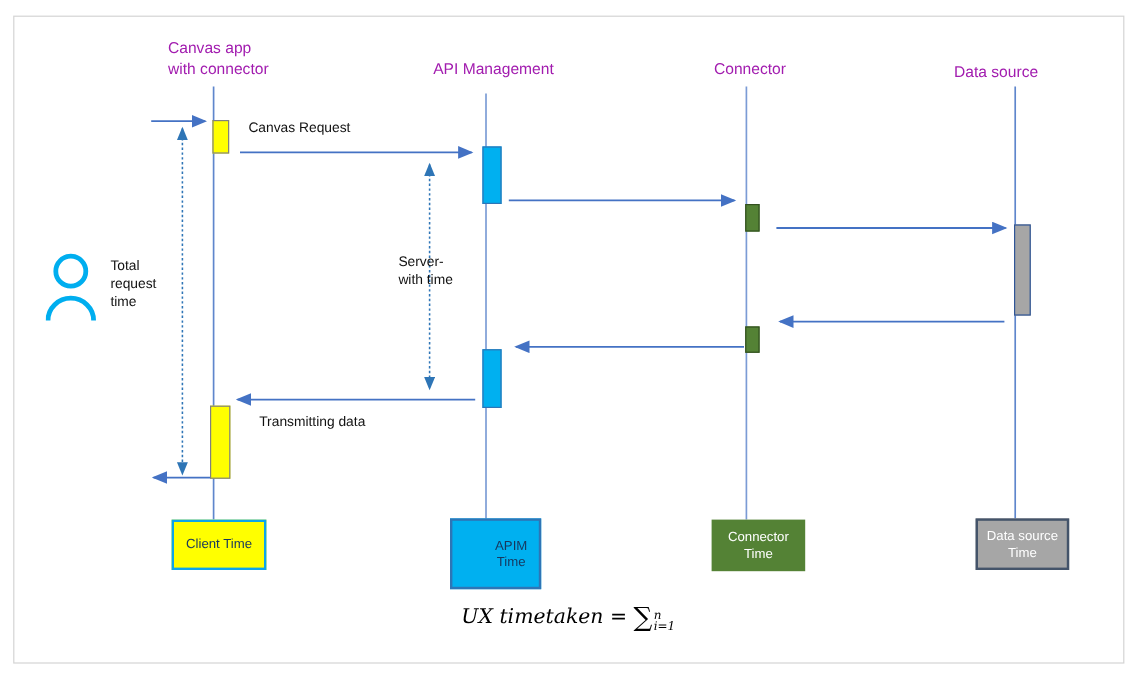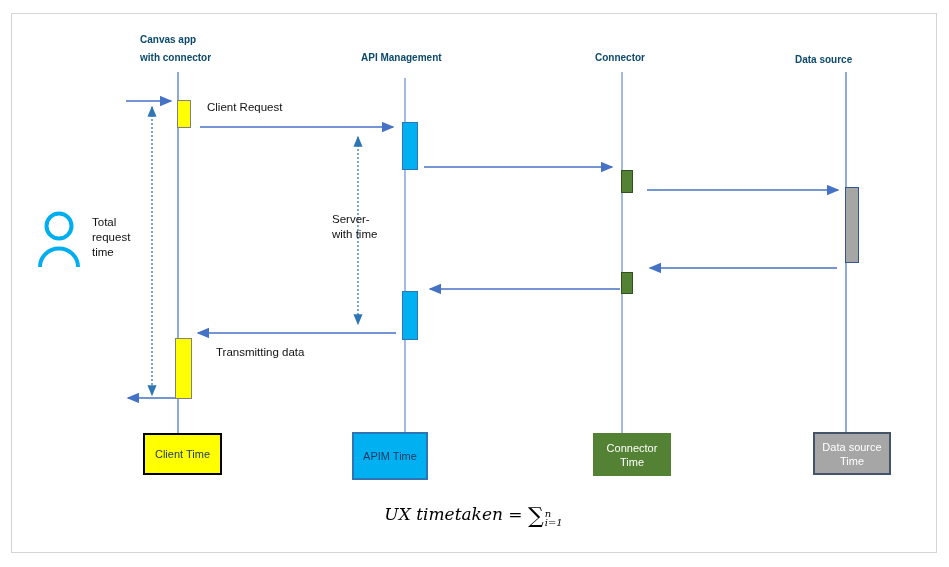--- a/index.html
+++ b/index.html
@@ -5,36 +5,36 @@
   html,body{margin:0;padding:0;background:#fff;}
   .stage{
     position:relative;width:949px;height:567px;background:#ffffff;overflow:hidden;
     font-family:"Liberation Sans",sans-serif;color:#000;
   }
   .frame{
     position:absolute;left:11px;top:13px;width:924px;height:538px;
     border:1px solid #d4d4d4;background:#fff;
   }
   .hdr{
-    position:absolute;font-weight:bold;font-size:10px;line-height:18px;color:#0c4a6e;white-space:nowrap;
+    position:absolute;font-weight:normal;font-size:13px;line-height:18px;color:#a21caf;white-space:nowrap;
   }
   .lbl{
     position:absolute;font-size:11.5px;line-height:15px;color:#111;white-space:nowrap;
   }
   .overlay{position:absolute;left:0;top:0;width:949px;height:567px;}
   .bar{position:absolute;box-sizing:border-box;}
   .bar-yellow{background:#FFFF00;border:1px solid #808080;}
   .bar-blue{background:#00B0F0;border:1px solid #2E75B6;}
   .bar-green{background:#548235;border:1px solid #335020;}
   .bar-gray{background:#A6A6A6;border:1px solid #2F5597;}
   .legend-box{
     position:absolute;box-sizing:border-box;display:flex;flex-direction:column;
     align-items:center;justify-content:center;font-size:11px;line-height:14px;text-align:center;
   }
-  .legend-client{background:#FFFF00;border:2px solid #000000;color:#17375E;}
+  .legend-client{background:#FFFF00;border:2px solid #0ea5e9;color:#17375E;}
   .legend-apim{background:#00B0F0;border:2px solid #2E75B6;color:#17375E;}
   .legend-connector{background:#548235;border:none;color:#ffffff;}
   .legend-datasource{background:#A6A6A6;border:2px solid #44546A;color:#ffffff;}
   .formula{
     position:absolute;left:0;top:503px;width:949px;text-align:center;
     font-family:"DejaVu Serif","Liberation Serif",serif;font-style:italic;
     font-size:17px;color:#000;
   }
   .formula .sum{font-size:22px;font-style:normal;vertical-align:-3px;}
   .sum-limits{
@@ -95,36 +95,36 @@
   <div class="bar bar-blue" style="left:402px;top:291px;width:16px;height:49px;"></div>
   <div class="bar bar-green" style="left:621px;top:170px;width:12px;height:23px;"></div>
   <div class="bar bar-green" style="left:621px;top:272px;width:12px;height:22px;"></div>
   <div class="bar bar-gray" style="left:845px;top:187px;width:14px;height:76px;"></div>
 
   <svg class="person-svg" width="48" height="64" viewBox="0 0 48 64">
     <circle cx="21" cy="21" r="12.5" fill="none" stroke="#00AEEF" stroke-width="4"></circle>
     <path d="M2,62 a19,18.5 0 0 1 38,0" fill="none" stroke="#00AEEF" stroke-width="4"></path>
   </svg>
 
-  <div class="lbl" style="left:207px;top:100px;">Client Request</div>
+  <div class="lbl" style="left:207px;top:100px;">Canvas Request</div>
   <div class="lbl" style="left:216px;top:345px;">Transmitting data</div>
   <div class="lbl" style="left:92px;top:215px;">
     <div>Total</div>
     <div>request</div>
     <div>time</div>
   </div>
   <div class="lbl" style="left:292px;top:212px;margin-left:40px;">
     <div>Server-</div>
     <div>with time</div>
   </div>
 
   <div class="legend-box legend-client" style="left:143px;top:433px;width:79px;height:42px;">
     <span>Client Time</span>
   </div>
-  <div class="legend-box legend-apim" style="left:352px;top:432px;width:76px;height:48px;">
+  <div class="legend-box legend-apim" style="left:375px;top:432px;width:76px;height:59px;padding-left:26px;">
     <span>APIM Time</span>
   </div>
   <div class="legend-box legend-connector" style="left:593px;top:433px;width:78px;height:43px;">
     <span>Connector</span>
     <span>Time</span>
   </div>
   <div class="legend-box legend-datasource" style="left:813px;top:432px;width:78px;height:43px;">
     <span>Data source</span>
     <span>Time</span>
   </div>

